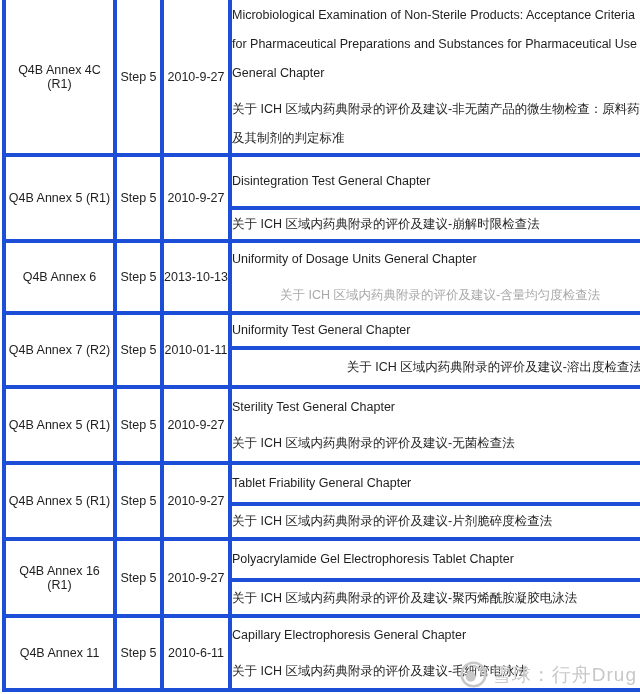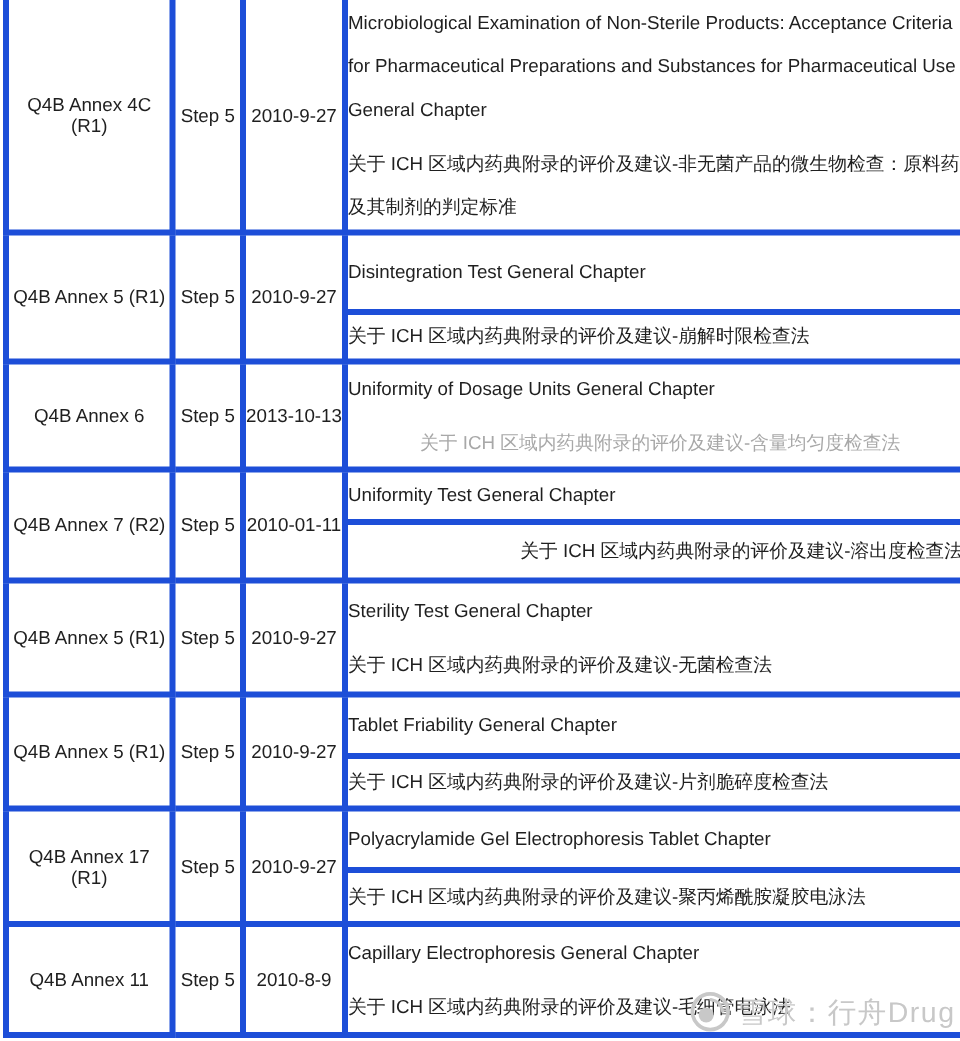--- a/index.html
+++ b/index.html
@@ -155,37 +155,37 @@
       <div class="en">Tablet Friability General Chapter</div>
     </td>
   </tr>
   <tr class="h35">
     <td class="c4">
       <div class="zh">关于 ICH 区域内药典附录的评价及建议-片剂脆碎度检查法</div>
     </td>
   </tr>
 
   <tr class="h41">
-    <td class="c1" rowspan="2">Q4B Annex 17 (R1)</td>
+    <td class="c1" rowspan="2">Q4B Annex 16 (R1)</td>
     <td class="c2" rowspan="2">Step 5</td>
     <td class="c3" rowspan="2">2010-9-27</td>
     <td class="c4">
       <div class="en">Polyacrylamide Gel Electrophoresis Tablet Chapter</div>
     </td>
   </tr>
   <tr class="h36">
     <td class="c4">
       <div class="zh">关于 ICH 区域内药典附录的评价及建议-聚丙烯酰胺凝胶电泳法</div>
     </td>
   </tr>
 
   <tr class="h74">
     <td class="c1">Q4B Annex 11</td>
     <td class="c2">Step 5</td>
-    <td class="c3">2010-8-9</td>
+    <td class="c3">2010-6-11</td>
     <td class="c4 multi">
       <div class="en">Capillary Electrophoresis General Chapter</div>
       <div class="zh">关于 ICH 区域内药典附录的评价及建议-毛细管电泳法</div>
     </td>
   </tr>
 </tbody>
   </table>
 
 <div class="watermark">
   <span>

